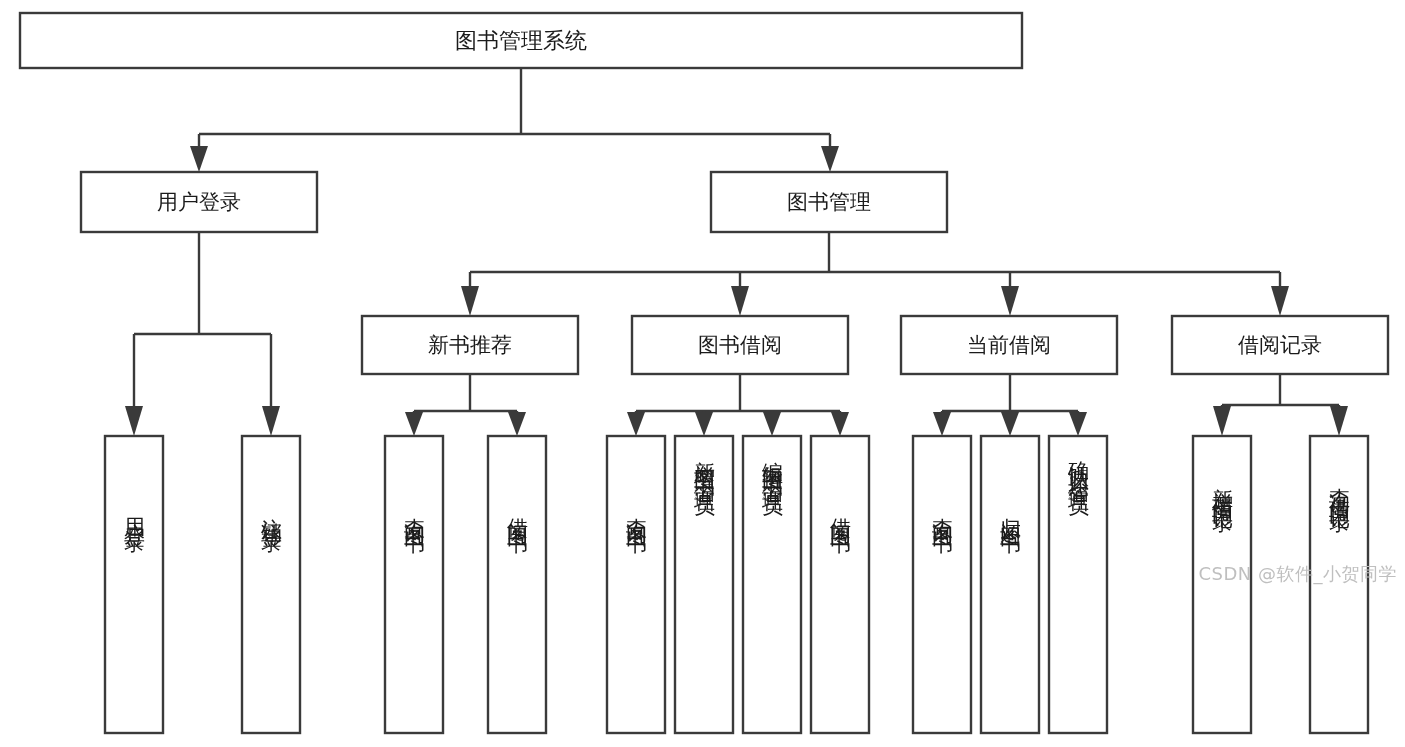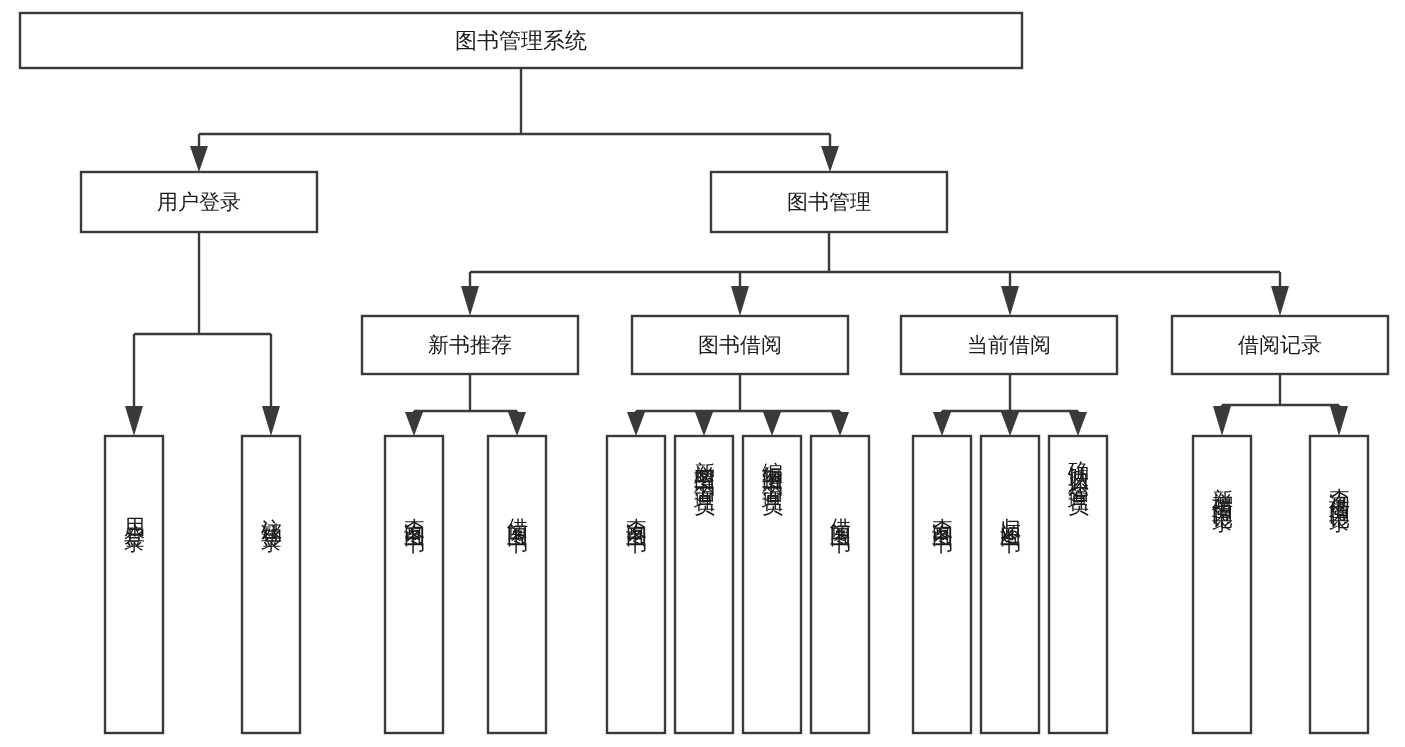--- a/index.html
+++ b/index.html
@@ -261,13 +261,14 @@
     <span class="vtext" style="margin-top:8px;">确认归还（管理员）</span>
   </div>
 
   <div class="vtext-wrap" style="left:1193px; top:436px; width:58px; height:297px;">
     <span class="vtext" style="margin-top:35px;">新增借阅记录</span>
   </div>
   <div class="vtext-wrap" style="left:1310px; top:436px; width:58px; height:297px;">
     <span class="vtext" style="margin-top:35px;">查询借阅记录</span>
   </div>
 
+  <div class="watermark">CSDN @软件_小贺同学</div>
 </div>
 
 </body></html>

